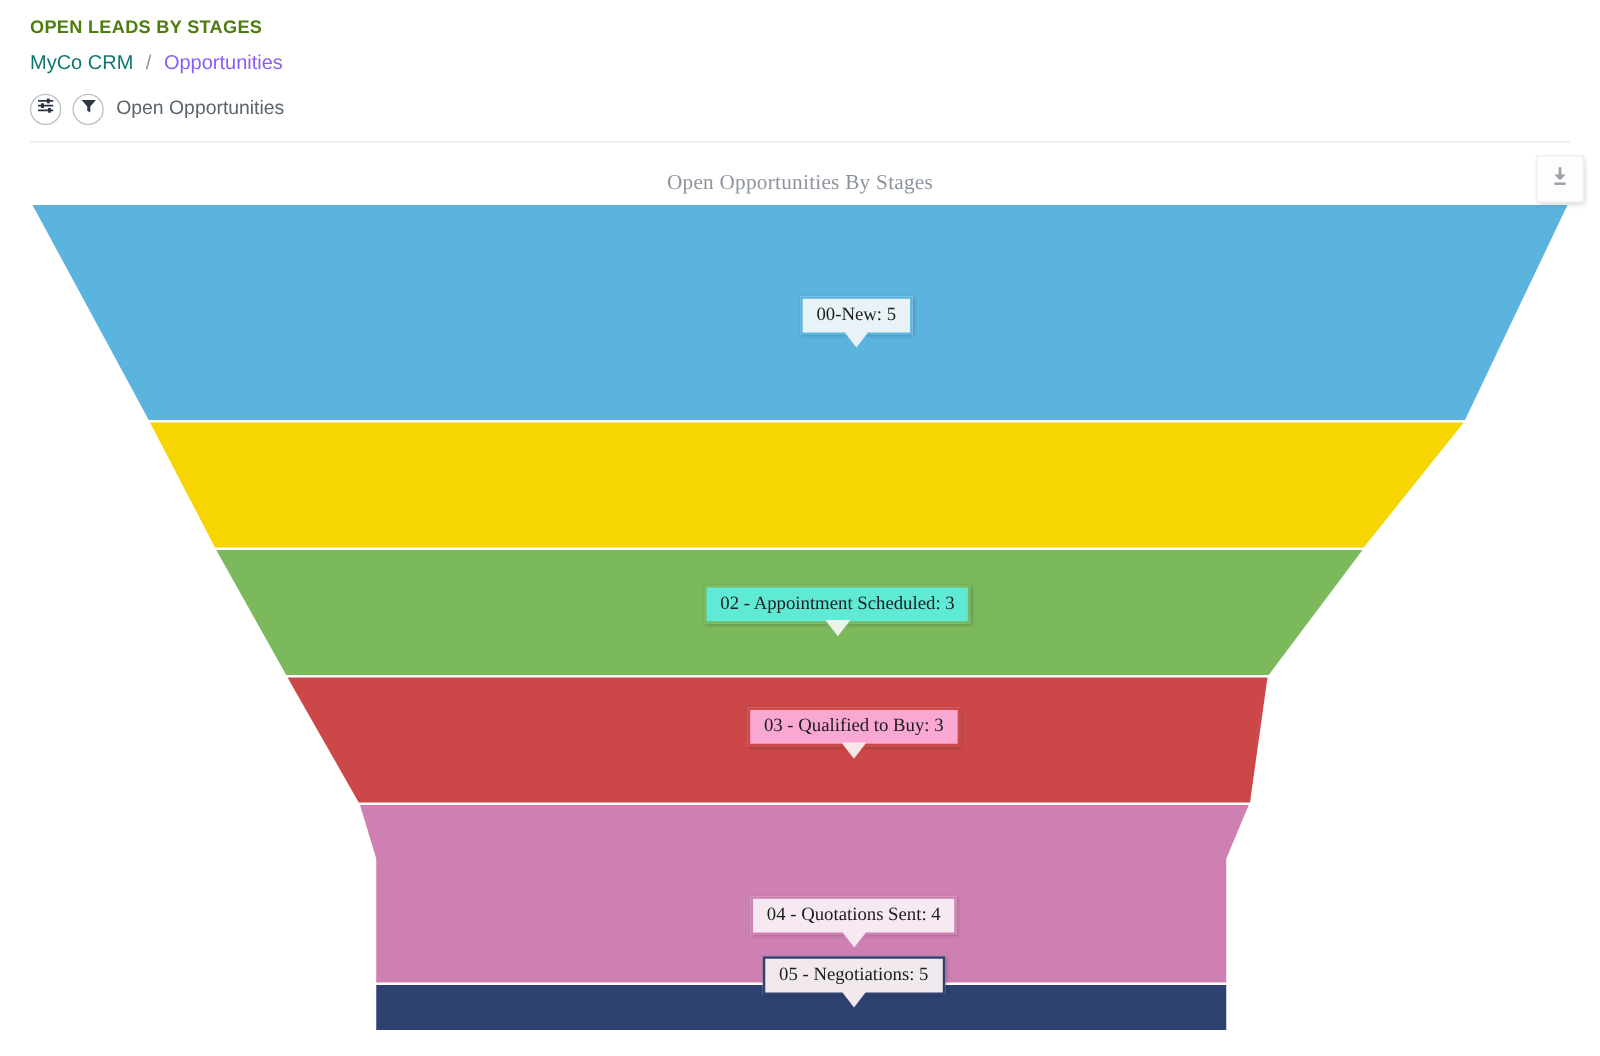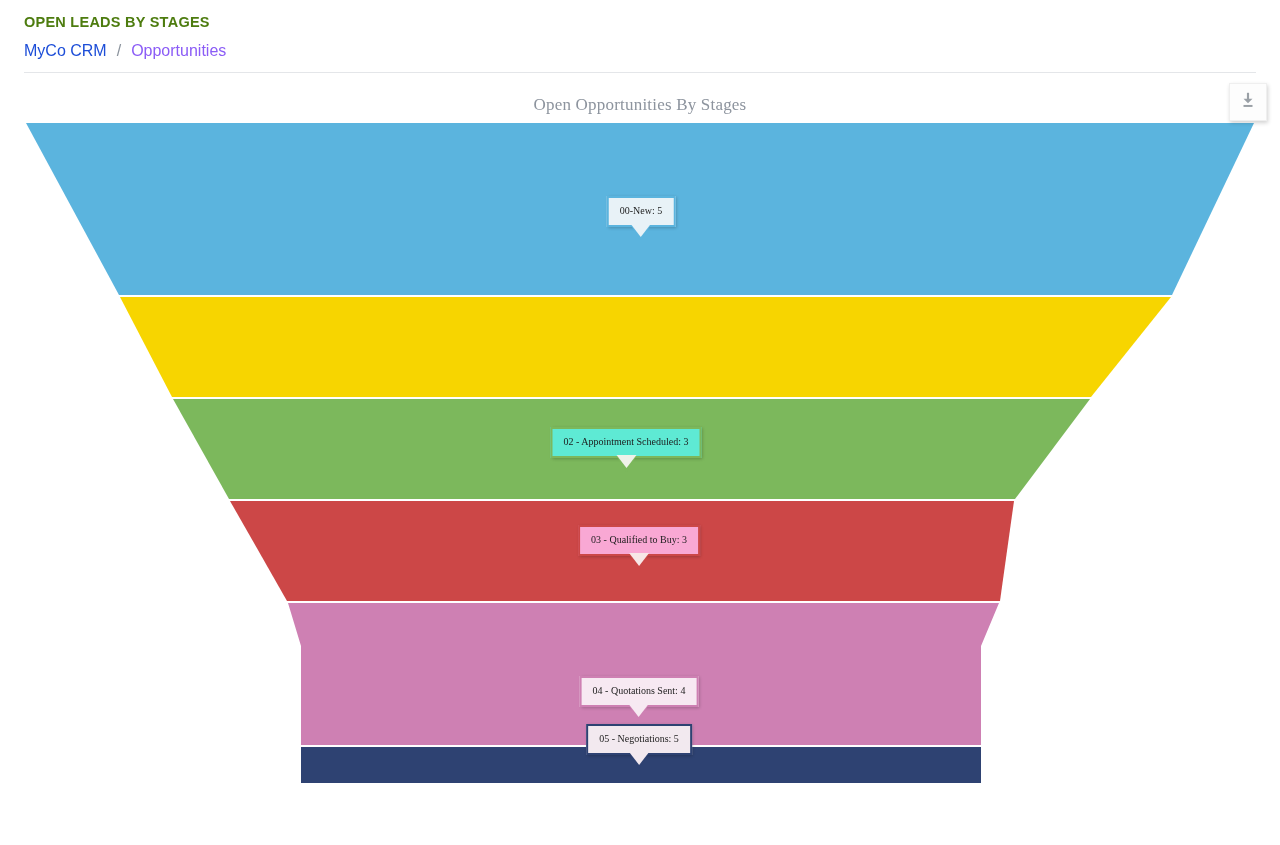--- a/index.html
+++ b/index.html
@@ -26,21 +26,21 @@
   }
   .breadcrumb {
     display: flex;
     align-items: center;
     margin-top: 9px;
     font-size: 16px;
     color: #4a5360;
     line-height: 20px;
   }
   .breadcrumb-link {
-    color: #1d4ed8;
+    color: #0f766e;
     text-decoration: none;
     cursor: pointer;
   }
   .breadcrumb-sep {
     margin: 0 10px;
     color: #8b939d;
   }
   .breadcrumb-current { color: #8b5cf6; }
 
   .toolbar {
@@ -116,27 +116,28 @@
   }
 
   
   .flabel {
     position: absolute;
     transform: translateX(-50%);
     padding: 4px 11px 5px 11px;
     border-width: 2px;
     border-style: solid;
     font-family: "Liberation Serif", serif;
-    font-size: 10px;
+    font-size: 15px;
     color: #1c1c1c;
     white-space: nowrap;
     line-height: 18px;
     box-shadow: 1px 1px 3px rgba(0,0,0,0.22);
     z-index: 20;
     cursor: default;
+    margin-left: 44px;
   }
   .flabel .tip-out, .flabel .tip-in {
     position: absolute;
     left: 50%;
     width: 0; height: 0;
     border-left: 10px solid transparent;
     border-right: 10px solid transparent;
   }
   .flabel .tip-out {
     bottom: -16px;
@@ -157,20 +158,45 @@
 <div class="page-header">
 
   <div class="page-title">OPEN LEADS BY STAGES</div>
 
   <div class="breadcrumb">
     <span class="breadcrumb-link">MyCo CRM</span>
     <span class="breadcrumb-sep">/</span>
     <span class="breadcrumb-current">Opportunities</span>
   </div>
 
+  <div class="toolbar">
+
+    <div class="icon-circle">
+      <span>
+        <svg width="15" height="15" viewBox="0 0 16 16">
+          <line x1="1.5" y1="4" x2="14.5" y2="4" stroke="#2c3645" stroke-width="1.4"></line>
+          <line x1="1.5" y1="8" x2="14.5" y2="8" stroke="#2c3645" stroke-width="1.4"></line>
+          <line x1="1.5" y1="12" x2="14.5" y2="12" stroke="#2c3645" stroke-width="1.4"></line>
+          <rect x="9" y="2" width="2.6" height="4" fill="#2c3645"></rect>
+          <rect x="4" y="6" width="2.6" height="4" fill="#2c3645"></rect>
+          <rect x="10" y="10" width="2.6" height="4" fill="#2c3645"></rect>
+        </svg>
+      </span>
+    </div>
+
+    <div class="icon-circle">
+      <span>
+        <svg width="14" height="14" viewBox="0 0 16 16">
+          <path d="M1.5 2.2 H14.5 L9.4 8.2 V13.6 L6.6 12.1 V8.2 Z" fill="#2c3645"></path>
+        </svg>
+      </span>
+    </div>
+
+    <span class="filter-label">Open Opportunities</span>
+  </div>
 
   <div class="header-rule"></div>
 </div>
 
 <div class="chart-wrap">
 
   <div class="chart-title">Open Opportunities By Stages</div>
 
   <div class="download-btn">
     <span>

